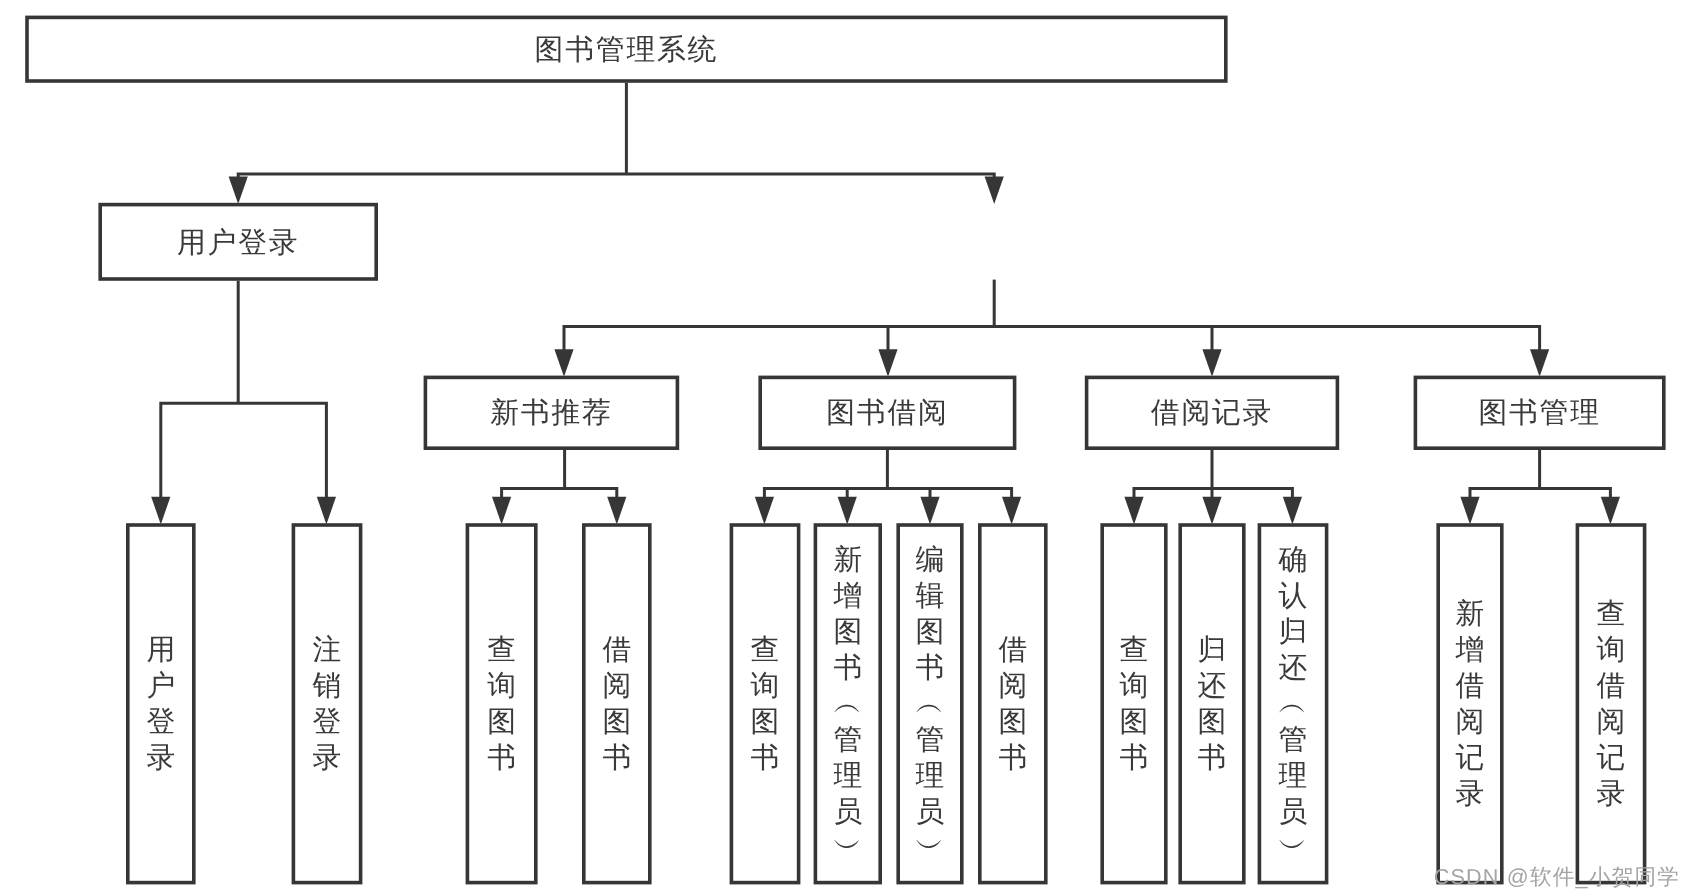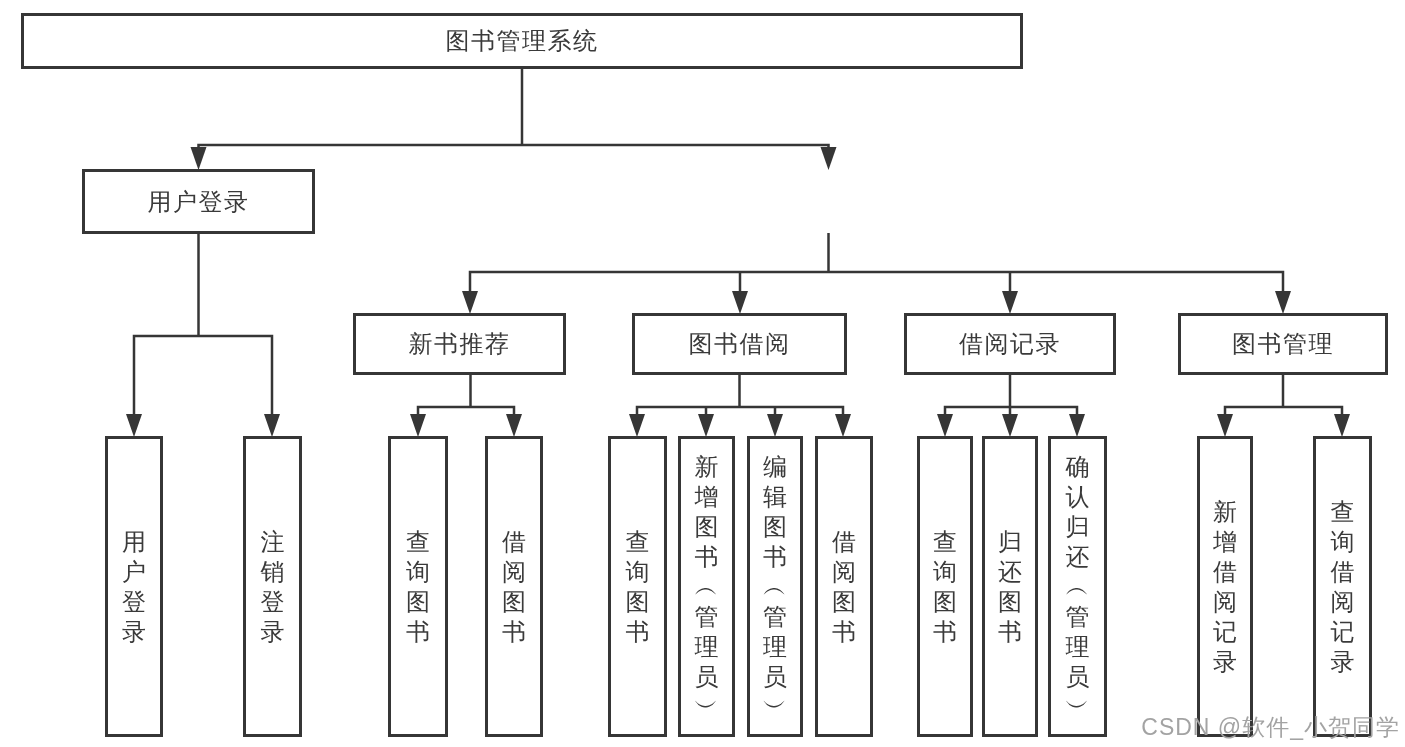--- a/index.html
+++ b/index.html
@@ -14,21 +14,21 @@
     position:absolute;box-sizing:border-box;background:#ffffff;
     border:3px solid var(--line,#363636);color:var(--text,#3a3a3a);
     display:flex;align-items:center;justify-content:center;z-index:2;
   }
   .hbox{font-size:24px;letter-spacing:1.5px;white-space:nowrap;font-family:Liberation Serif, serif;}
   .leaf{top:436px;height:301px;}
   .vtext{display:flex;flex-direction:column;align-items:center;font-size:24px;}
   .vchar{display:block;line-height:30px;text-align:center;}
   .watermark{
     position:absolute;right:5px;bottom:4px;z-index:3;
-    color:var(--wm,#a3a3a3);font-size:23px;letter-spacing:1px;white-space:nowrap;
+    color:var(--wm,#a3a3a3);font-size:18px;letter-spacing:1px;white-space:nowrap;
   }
 </style>
 </head>
 <body>
 
 <div class="stage">
 
   <svg class="wires" width="1405" height="747" viewBox="0 0 1405 747">
     <g>
       <path d="M522 67 L522 145"></path>

